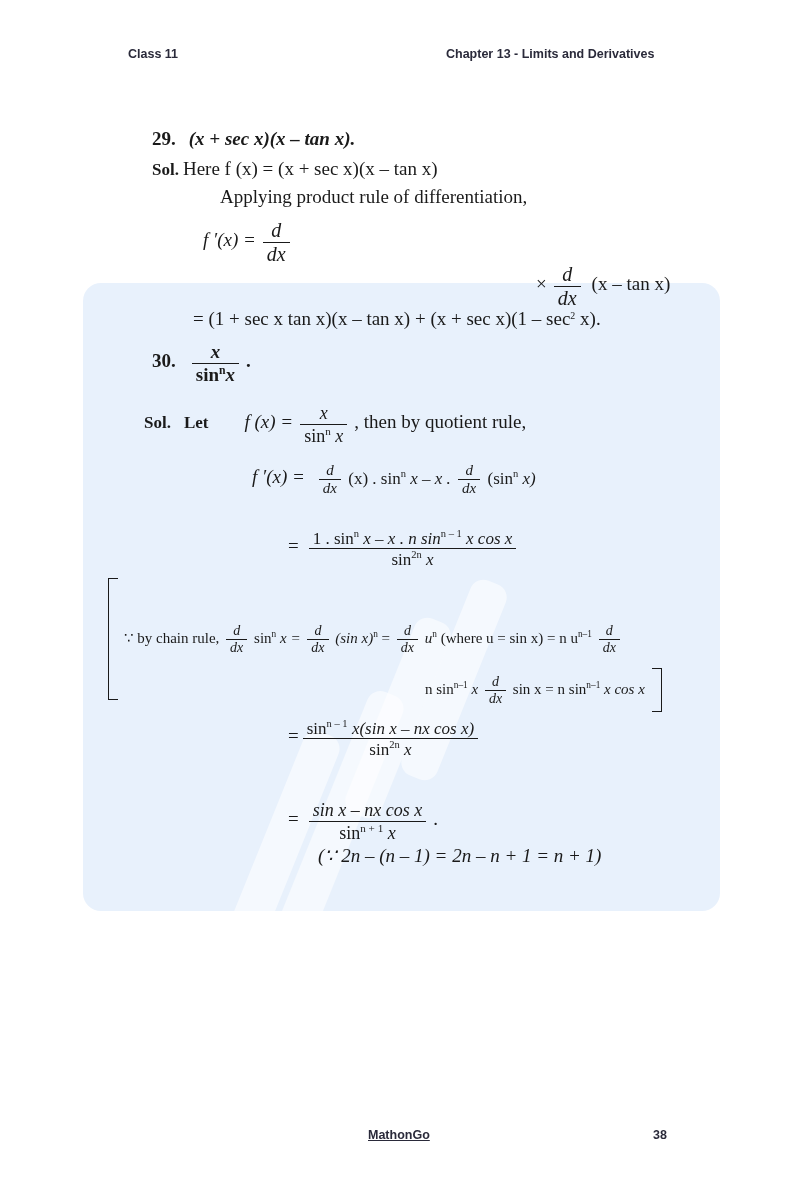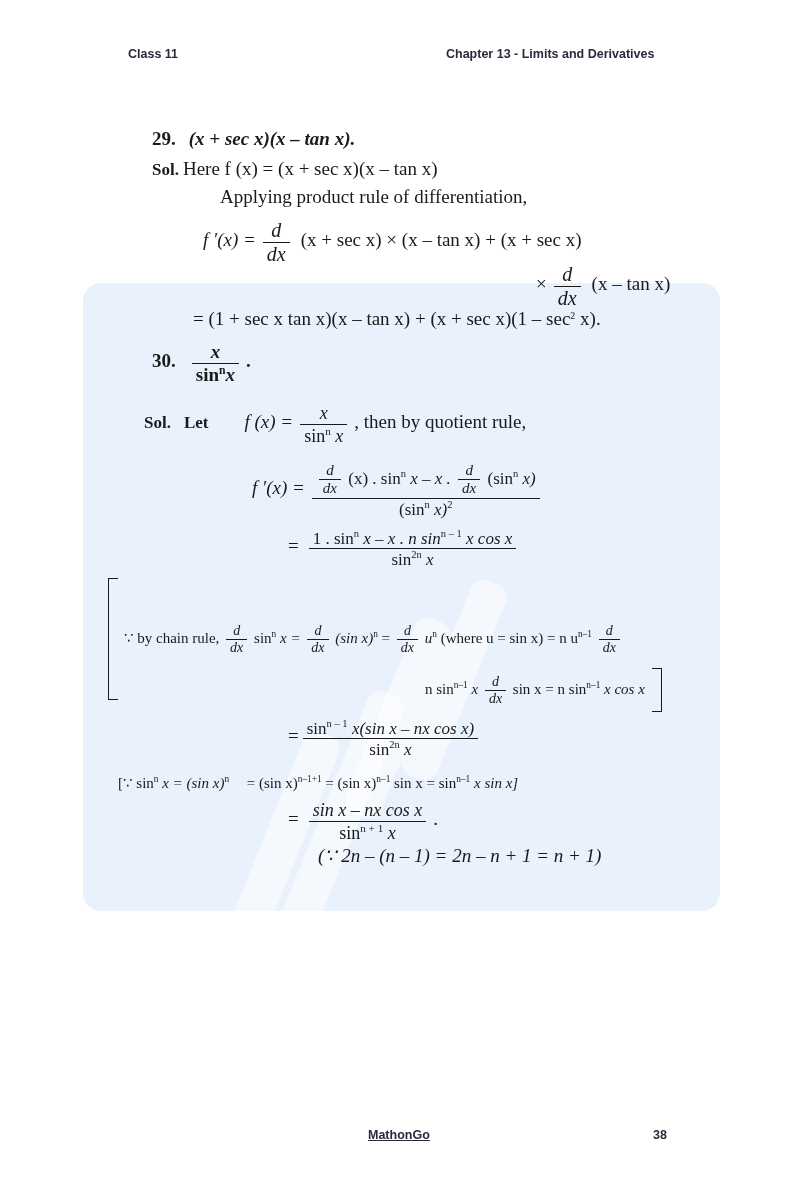--- a/index.html
+++ b/index.html
@@ -121,21 +121,20 @@
     <div class="blk" style="left:180px; top:186px;margin-left:40px;">
       <span class="txt">Applying product rule of differentiation,</span>
     </div>
 
     <div class="blk" style="left:203px; top:219px;">
       <span class="txt mth">f ′(x) =</span>
       <span class="frac big">
         <span class="n mth">d</span>
         <span class="d mth">dx</span>
       </span>
-      <span class="txt" style="margin-left:4px;">(x + sec x) × (x – tan x) + (x + sec x)</span>
     </div>
 
     <div class="blk" style="left:536px; top:263px;">
       <span class="txt">×</span>
       <span class="frac big">
         <span class="n mth">d</span>
         <span class="d mth">dx</span>
       </span>
       <span class="txt" style="margin-left:4px;">(x – tan x)</span>
     </div>
@@ -174,24 +173,20 @@
           </span>
           <span>(x) . sin</span><sup>n</sup>
           <span class="it">x – x .</span>
           <span class="frac" style="font-size:15px;">
             <span class="n mth">d</span>
             <span class="d mth">dx</span>
           </span>
           <span>(sin</span><sup>n</sup>
           <span class="it">x)</span>
         </span>
-        <span class="d">
-          <span>(sin</span><sup>n</sup>
-          <span class="it">x)</span><sup>2</sup>
-        </span>
       </span>
     </div>
 
     <div class="blk" style="left:288px; top:528px;">
       <span class="txt">=</span>
       <span class="frac" style="font-size:17px; margin-left:6px;">
         <span class="n">
           <span>1 . sin</span><sup>n</sup>
           <span class="it">x – x . n sin</span><sup>n – 1</sup>
           <span><span class="it">x cos x</span></span>
@@ -253,30 +248,20 @@
           <span>sin</span><sup>n – 1</sup>
           <span class="it">x(sin x – nx cos x)</span>
         </span>
         <span class="d">
           <span>sin</span><sup>2n</sup>
           <span class="it">x</span>
         </span>
       </span>
     </div>
 
-    <div class="blk" style="left:118px; top:774px;">
-      <span style="font-size:15px;">
-        <span>[∵  sin</span><sup>n</sup>
-        <span class="it">x = (sin x)</span><sup>n</sup>
-        <span style="margin-left:14px;">= (sin x)</span><sup>n–1+1</sup>
-        <span>= (sin x)</span><sup>n–1</sup>
-        <span>sin x = sin</span><sup>n–1</sup>
-        <span class="it">x sin x]</span>
-      </span>
-    </div>
 
     <div class="blk" style="left:288px; top:800px;">
       <span class="txt">=</span>
       <span class="frac" style="font-size:18px; margin-left:6px;">
         <span class="n it">sin x – nx cos x</span>
         <span class="d">
           <span>sin</span><sup>n + 1</sup>
           <span class="it">x</span>
         </span>
       </span>

